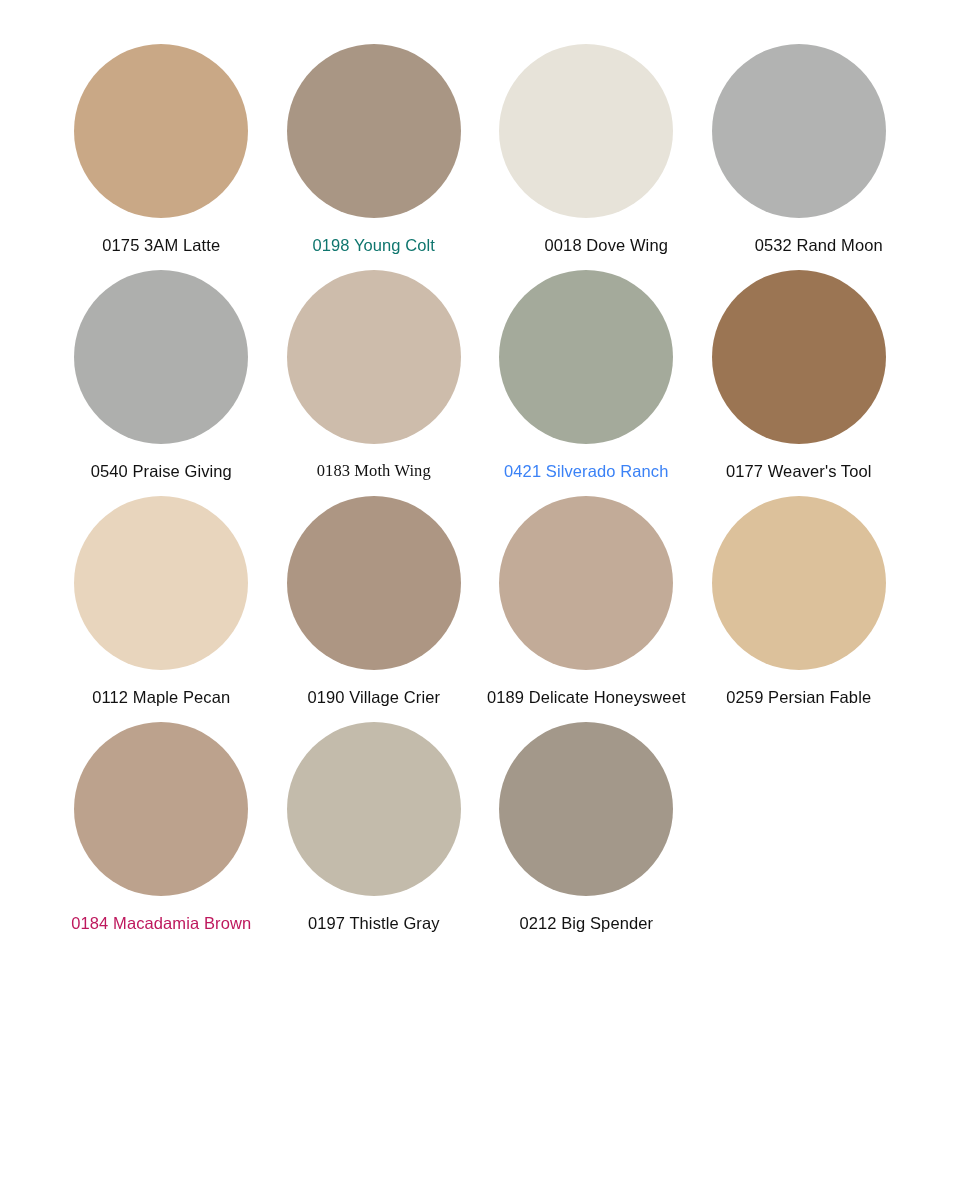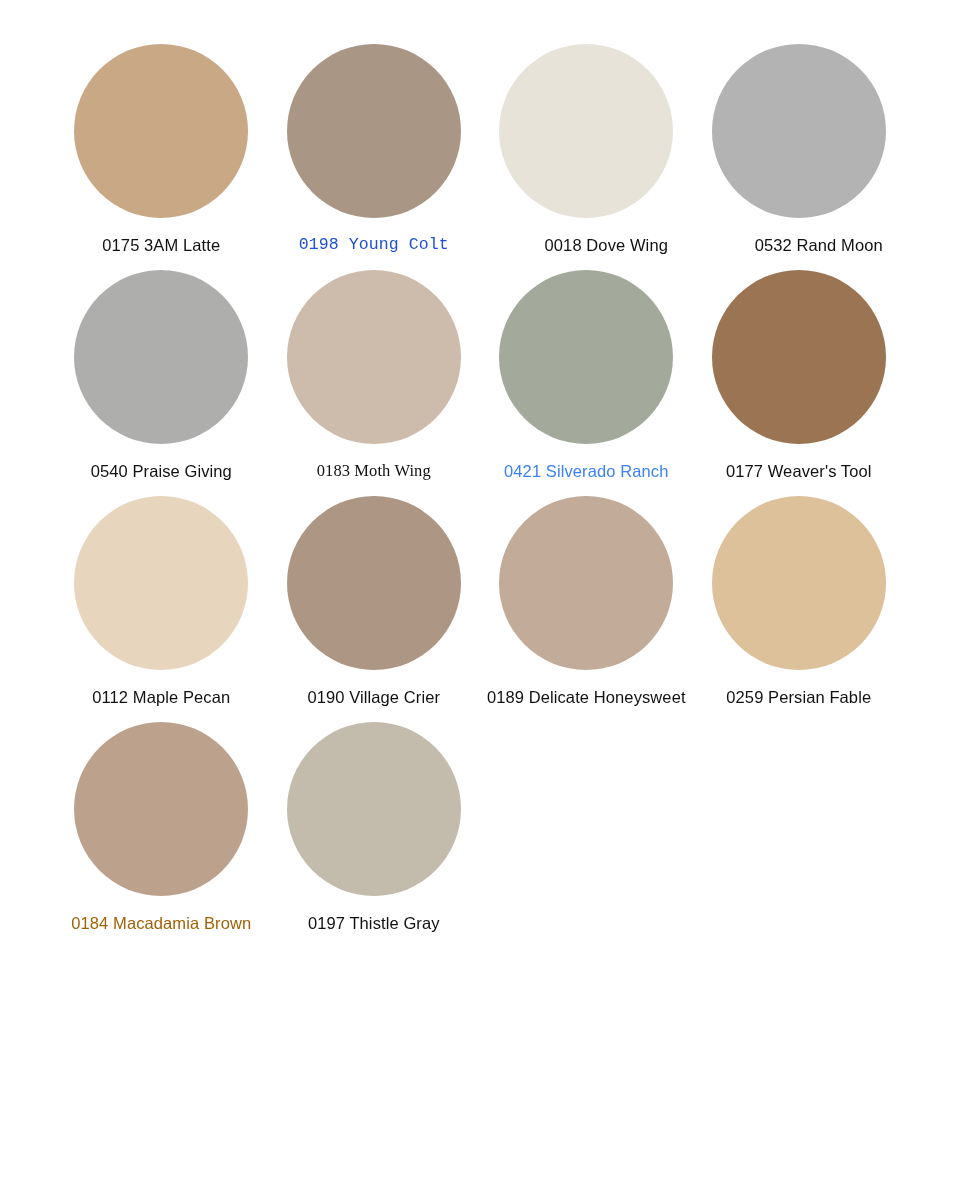--- a/index.html
+++ b/index.html
@@ -59,21 +59,21 @@
 <div class="page">
   <div class="swatch-grid">
 
     <div class="swatch-cell">
       <div class="swatch-dot" style="background-color: rgb(201, 168, 134);"></div>
       <div class="swatch-label" style="color: rgb(17, 17, 17);">0175 3AM Latte</div>
     </div>
 
     <div class="swatch-cell">
       <div class="swatch-dot" style="background-color: rgb(169, 150, 132);"></div>
-      <div class="swatch-label" style="color: #1d4ed8; font-family: Liberation Mono, monospace;">0198 Young Colt</div>
+      <div class="swatch-label" style="color: #0f766e;">0198 Young Colt</div>
     </div>
 
     <div class="swatch-cell">
       <div class="swatch-dot" style="background-color: rgb(231, 227, 217);"></div>
       <div class="swatch-label" style="color: rgb(17, 17, 17); margin-left: 40px;">0018 Dove Wing</div>
     </div>
 
     <div class="swatch-cell">
       <div class="swatch-dot" style="background-color: rgb(178, 179, 178);"></div>
       <div class="swatch-label" style="color: rgb(17, 17, 17); padding-left: 40px;">0532 Rand Moon</div>
@@ -114,23 +114,27 @@
       <div class="swatch-label" style="color: rgb(17, 17, 17);">0189 Delicate Honeysweet</div>
     </div>
 
     <div class="swatch-cell">
       <div class="swatch-dot" style="background-color: rgb(220, 193, 155);"></div>
       <div class="swatch-label" style="color: rgb(17, 17, 17);">0259 Persian Fable</div>
     </div>
 
     <div class="swatch-cell">
       <div class="swatch-dot" style="background-color: rgb(188, 162, 141);"></div>
-      <div class="swatch-label" style="color: #a16207;">0184 Macadamia Brown</div>
+      <div class="swatch-label" style="color: #be185d;">0184 Macadamia Brown</div>
     </div>
 
     <div class="swatch-cell">
       <div class="swatch-dot" style="background-color: rgb(195, 187, 171);"></div>
       <div class="swatch-label" style="color: rgb(17, 17, 17);">0197 Thistle Gray</div>
     </div>
 
+    <div class="swatch-cell">
+      <div class="swatch-dot" style="background-color: rgb(163, 152, 138);"></div>
+      <div class="swatch-label" style="color: rgb(17, 17, 17);">0212 Big Spender</div>
+    </div>
 
   </div>
 </div>
 
 </body></html>

